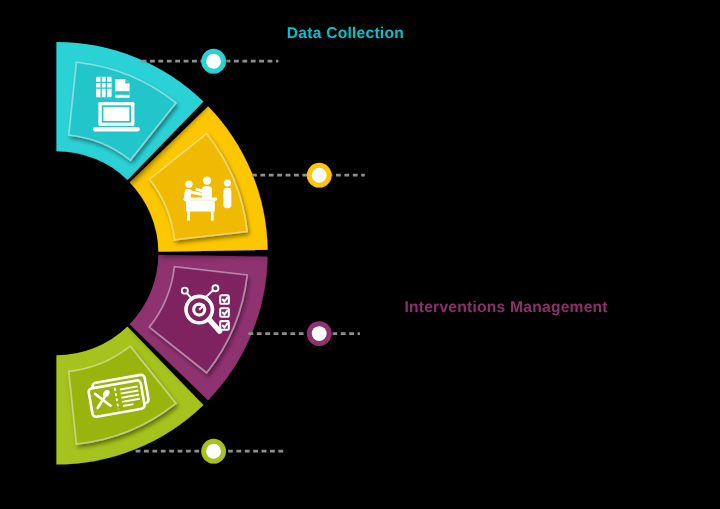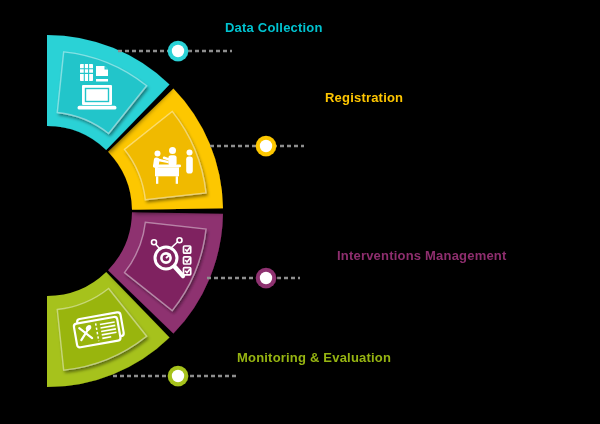--- a/index.html
+++ b/index.html
@@ -13,21 +13,21 @@
   svg{position:absolute;left:0;top:0;}
   .wedge{stroke:none;}
   .panel{stroke:rgba(255,255,255,0.42);stroke-width:1.4;}
   .step-label{
     position:absolute;
     font-size:13px;
     font-weight:700;
     letter-spacing:0.2px;
     white-space:nowrap;
   }
-  .l0{left:225px;top:20px;}
+  .l0{left:239px;top:20px;}
   .l1{left:325px;top:90px;}
   .l2{left:297px;top:248px;padding-left:40px;}
   .l3{left:237px;top:350px;}
 </style>
 </head>
 <body>
 
 <div class="stage">
 
   <svg width="600" height="424" viewBox="0 0 600 424">
@@ -139,17 +139,15 @@
         <circle cx="266" cy="278" r="6.2" fill="#FFFFFF"></circle>
       </g>
       <g filter="url(#fd)">
         <circle cx="178" cy="376" r="10.3" fill="#A6C21C"></circle>
         <circle cx="178" cy="376" r="6.2" fill="#FFFFFF"></circle>
       </g>
     </g>
   </svg>
 
   <div class="step-label l0" style="color: rgb(0, 195, 208);">Data Collection</div>
-  <div class="step-label l1" style="color: rgb(254, 198, 1);">Registration</div>
   <div class="step-label l2" style="color: rgb(142, 46, 110);">Interventions Management</div>
-  <div class="step-label l3" style="color: rgb(150, 180, 17);">Monitoring &amp; Evaluation</div>
 
 </div>
 
 </body></html>

